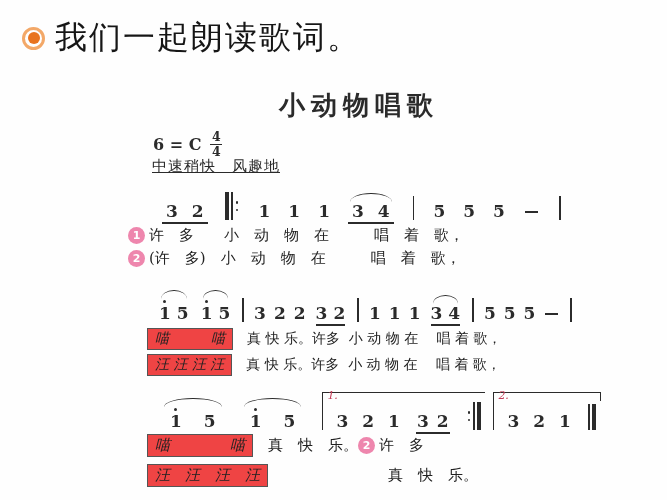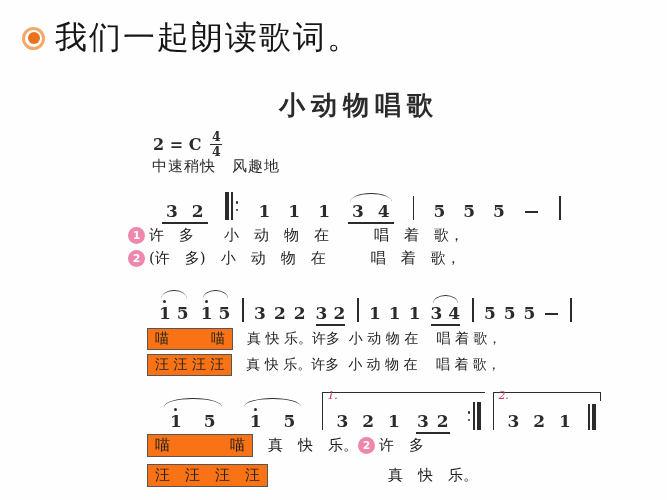--- a/index.html
+++ b/index.html
@@ -25,21 +25,21 @@
 
   
   .score{position:absolute;left:120px;top:86px;width:462px;height:414px;color:var(--ink);}
   .score-title{position:absolute;top:2px;left:16px;right:0;text-align:center;
     font-size:26px;font-weight:700;letter-spacing:6px;}
   .keyrow{position:absolute;top:44px;left:33px;display:flex;align-items:center;
     font-weight:700;font-size:16px;}
   .frac{display:inline-flex;flex-direction:column;align-items:center;margin-left:9px;
     font-size:12.5px;line-height:1.1;font-weight:700;}
   .frac-top{border-bottom:1.4px solid var(--ink);padding:0 1.5px;}
-  .tempo{position:absolute;top:71px;left:32px;font-size:15px;letter-spacing:1px;white-space:pre;}
+  .tempo{position:absolute;top:71px;left:32px;font-size:15px;letter-spacing:1px;white-space:pre;text-decoration:underline;}
   .credit{position:absolute;top:74px;right:36px;font-size:13px;letter-spacing:2px;white-space:pre;}
 
   
   .mline{position:absolute;left:33px;display:flex;align-items:flex-end;height:34px;}
   #mline1{top:100px;}
   #mline2{top:202px;}
   #mline3{top:306px;height:38px;}
 
   .nw{display:inline-flex;flex-direction:column;align-items:center;}
   .mline .nw{margin:0 9px;}
@@ -85,40 +85,40 @@
   .lyr{position:absolute;display:flex;align-items:center;font-size:15px;color:#222;}
   #lyr1{top:140px;left:8px;}
   #lyr2{top:163px;left:8px;}
   #lyr3{top:242px;left:27px;font-size:14px;}
   #lyr4{top:268px;left:27px;font-size:14px;}
   #lyr5{top:348px;left:27px;}
   #lyr6{top:378px;left:27px;}
   .circ{width:17px;height:17px;border-radius:50%;background:var(--pink);color:#fff;
     font-family:"DejaVu Sans","Liberation Sans",sans-serif;font-size:11px;font-weight:700;
     display:inline-flex;align-items:center;justify-content:center;margin:0 4px 0 0;flex:0 0 auto;}
-  .box{border:1.3px solid #555;padding:1px 7px;white-space:pre;background:#f97316;}
+  .box{border:1.3px solid #555;padding:1px 7px;white-space:pre;background:#ef4444;font-style:italic;}
   .txt{white-space:pre;text-align:right;}
 </style>
 </head>
 <body>
 
 <div class="slide">
 
   <div class="heading">
     <span class="bullet">
       <span class="bullet-core"></span>
     </span>
     <span class="heading-text">我们一起朗读歌词。</span>
   </div>
 
   <div class="score">
     <div class="score-title">小动物唱歌</div>
 
     <div class="keyrow">
-      <span>2 = C</span>
+      <span>6 = C</span>
       <span class="frac">
         <span class="frac-top">4</span>
         <span class="frac-bot">4</span>
       </span>
     </div>
 
     <div class="tempo">中速稍快　风趣地</div>
 
     <div class="mline" id="mline1">
         <span class="grp">

